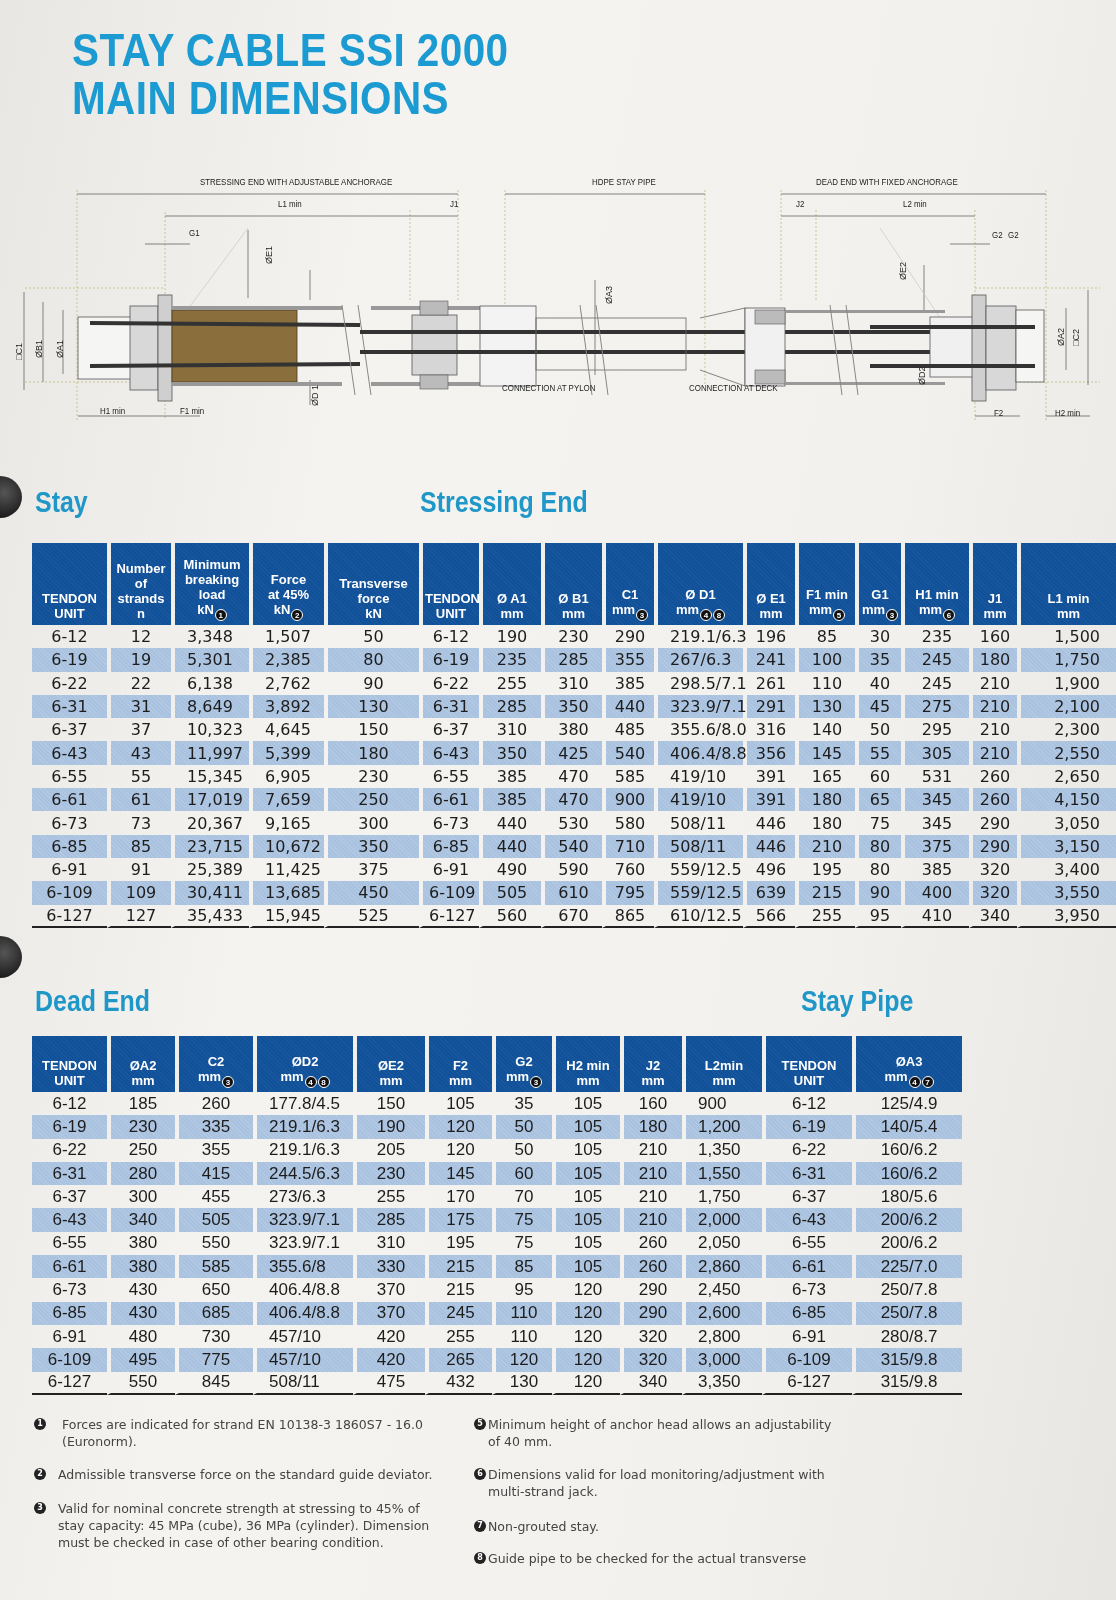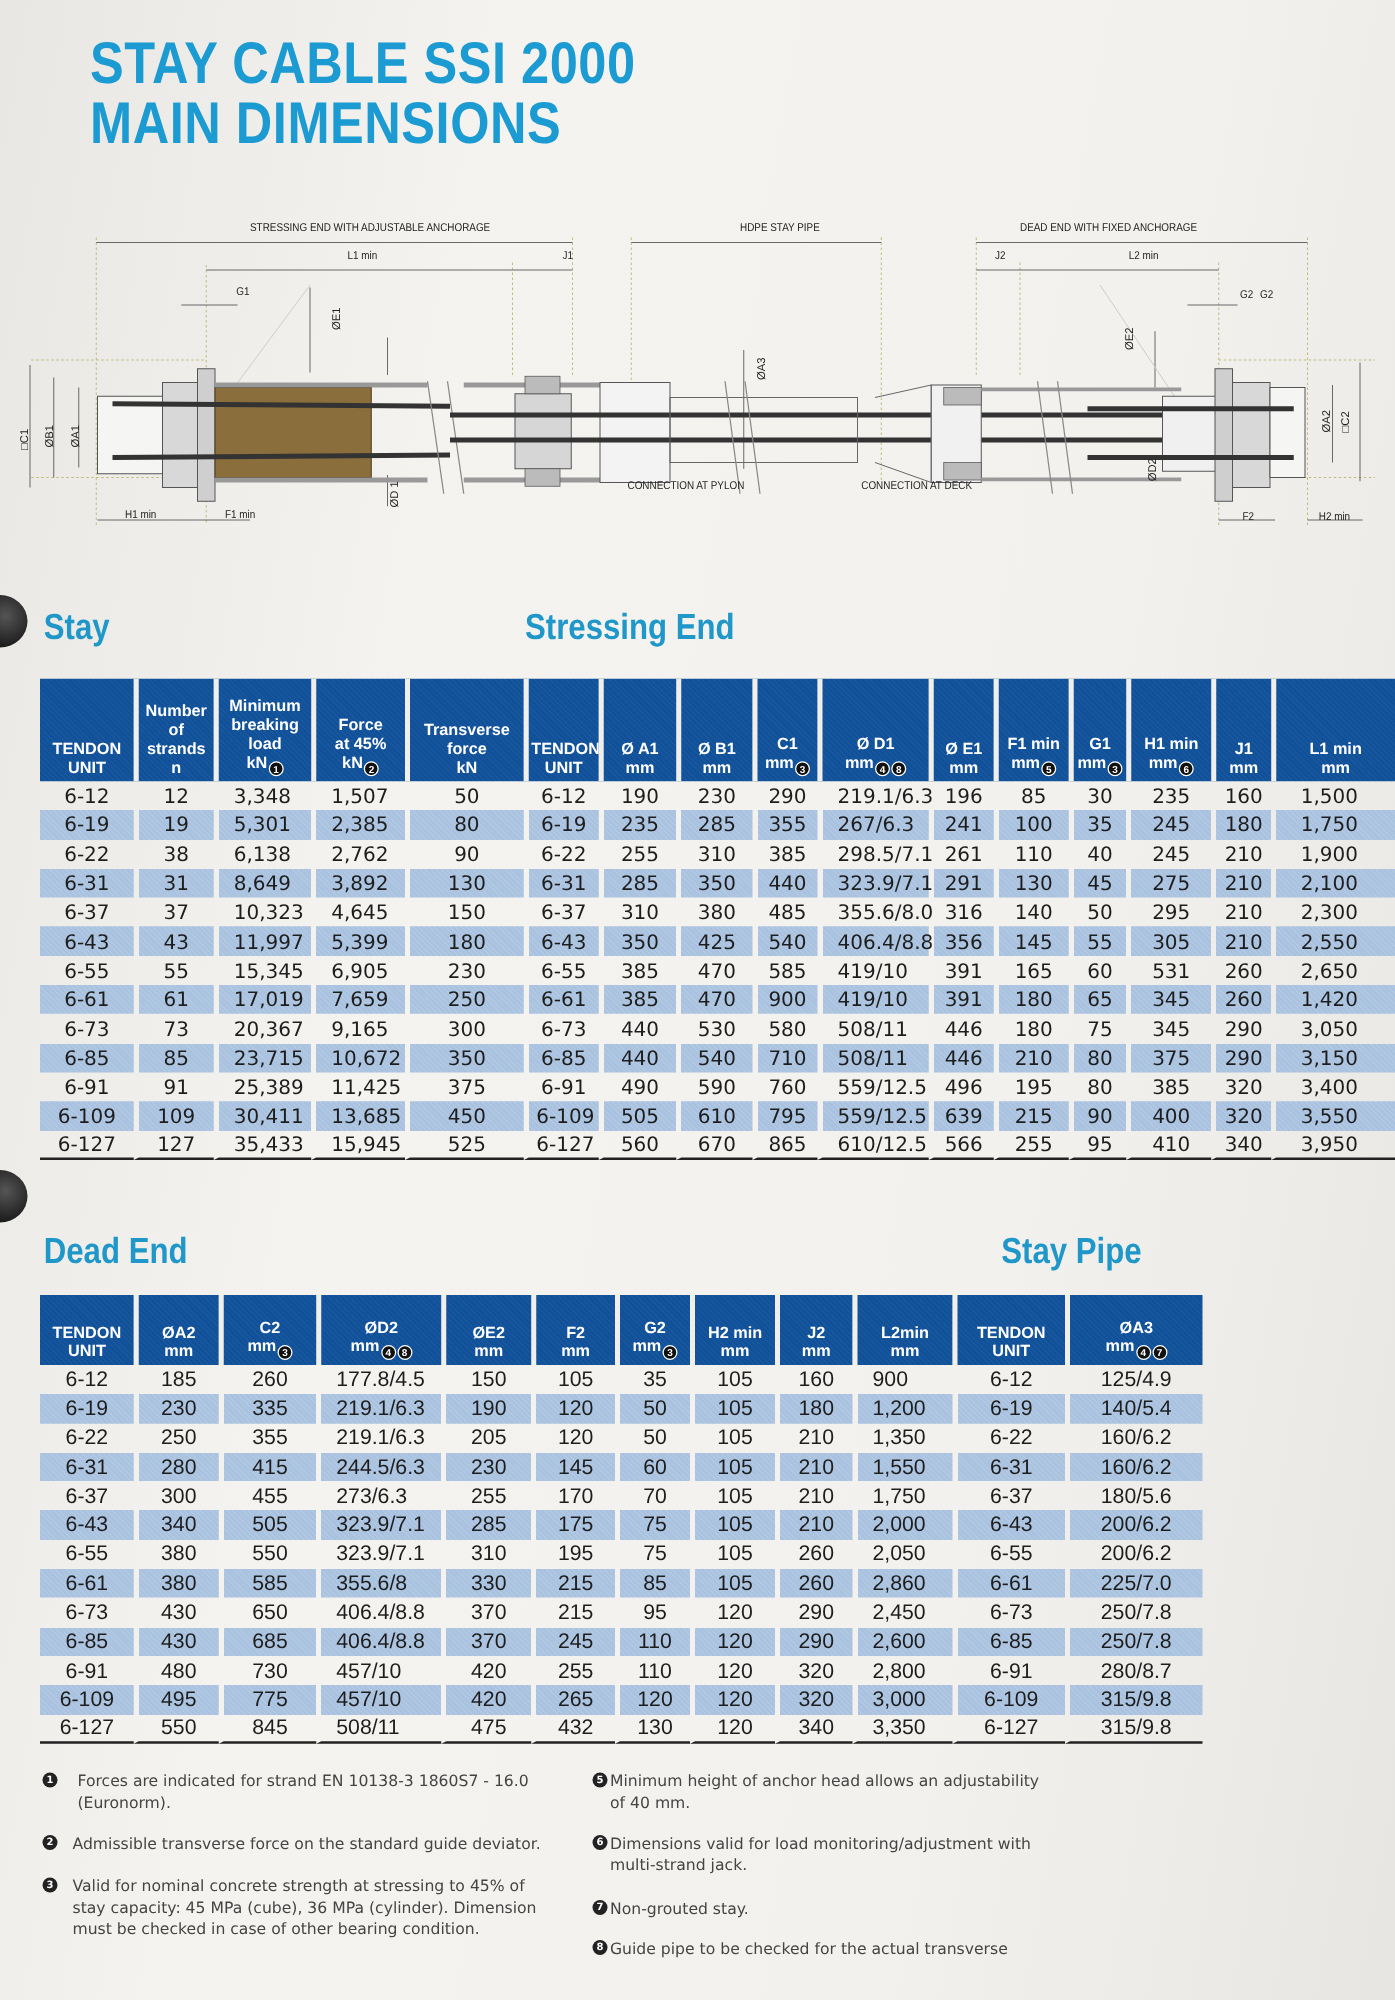--- a/index.html
+++ b/index.html
@@ -51,21 +51,21 @@
     font-family: "DejaVu Sans", sans-serif; color: #1d1d1d;
   }
   table.spec td:first-child { border-left: 0; }
   table.spec tr.alt td {
     background: #a9c2df;
     background-image: repeating-linear-gradient(45deg, rgba(255,255,255,0.12) 0 1px, transparent 1px 3px);
     background-clip: padding-box;
   }
   table.spec tr.last td { border-bottom: 2px solid #222; }
   table.spec td.l { text-align: left; padding-left: 12px; }
-  table.spec td.r { text-align: center; padding-right: 16px; }
+  table.spec td.r { text-align: right; padding-right: 16px; }
   table.dead td { font-family: "Liberation Sans", sans-serif; font-size: 17px; }
   
   .fn-item { position: absolute; font-size: 12.5px; line-height: 17px; color: #444;
     font-family: "DejaVu Sans", sans-serif; }
   .fn-item .num {
     position: absolute; left: 0; top: 2px; width: 12px; height: 12px; border-radius: 50%;
     background: #222; color: #fff; font-size: 8px; line-height: 12px; text-align: center; font-weight: 700;
   }
   .fn-item .txt { display: block; }
 </style>
@@ -272,21 +272,21 @@
         <td class="l">267/6.3</td>
         <td>241</td>
         <td>100</td>
         <td>35</td>
         <td>245</td>
         <td>180</td>
         <td class="r">1,750</td>
       </tr>
       <tr>
         <td>6-22</td>
-        <td>38</td>
+        <td>22</td>
         <td class="l">6,138</td>
         <td class="l">2,762</td>
         <td>90</td>
         <td>6-22</td>
         <td>255</td>
         <td>310</td>
         <td>385</td>
         <td class="l">298.5/7.1</td>
         <td>261</td>
         <td>110</td>
@@ -376,21 +376,21 @@
         <td>6-61</td>
         <td>385</td>
         <td>470</td>
         <td>900</td>
         <td class="l">419/10</td>
         <td>391</td>
         <td>180</td>
         <td>65</td>
         <td>345</td>
         <td>260</td>
-        <td class="r">1,420</td>
+        <td class="r">4,150</td>
       </tr>
       <tr>
         <td>6-73</td>
         <td>73</td>
         <td class="l">20,367</td>
         <td class="l">9,165</td>
         <td>300</td>
         <td>6-73</td>
         <td>440</td>
         <td>530</td>

